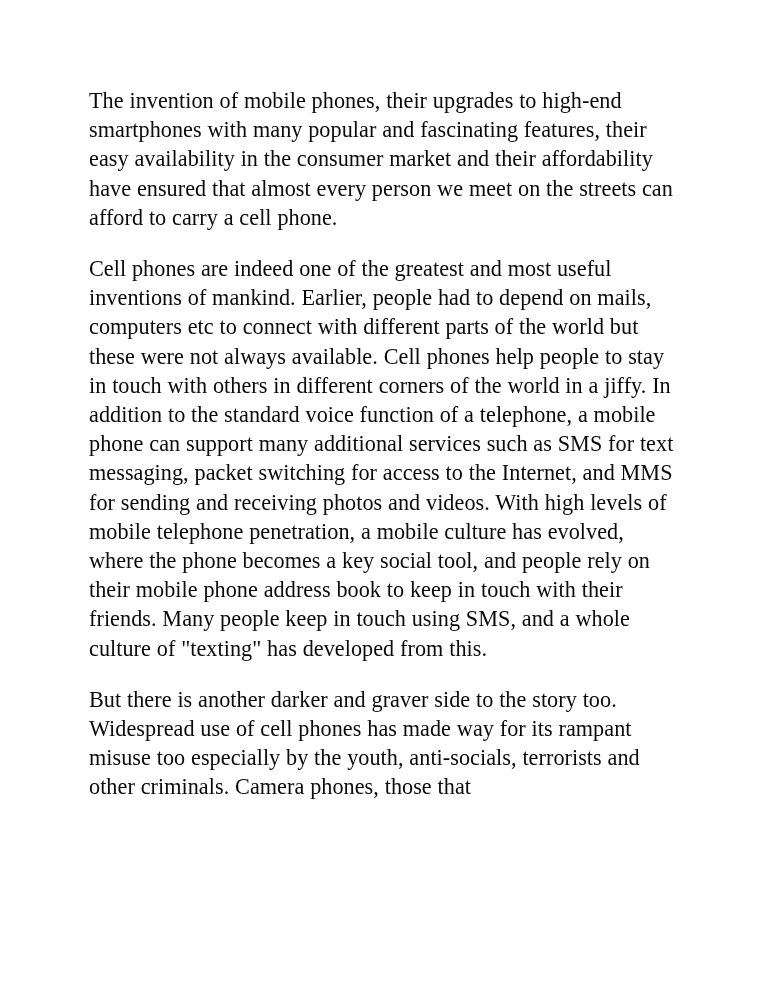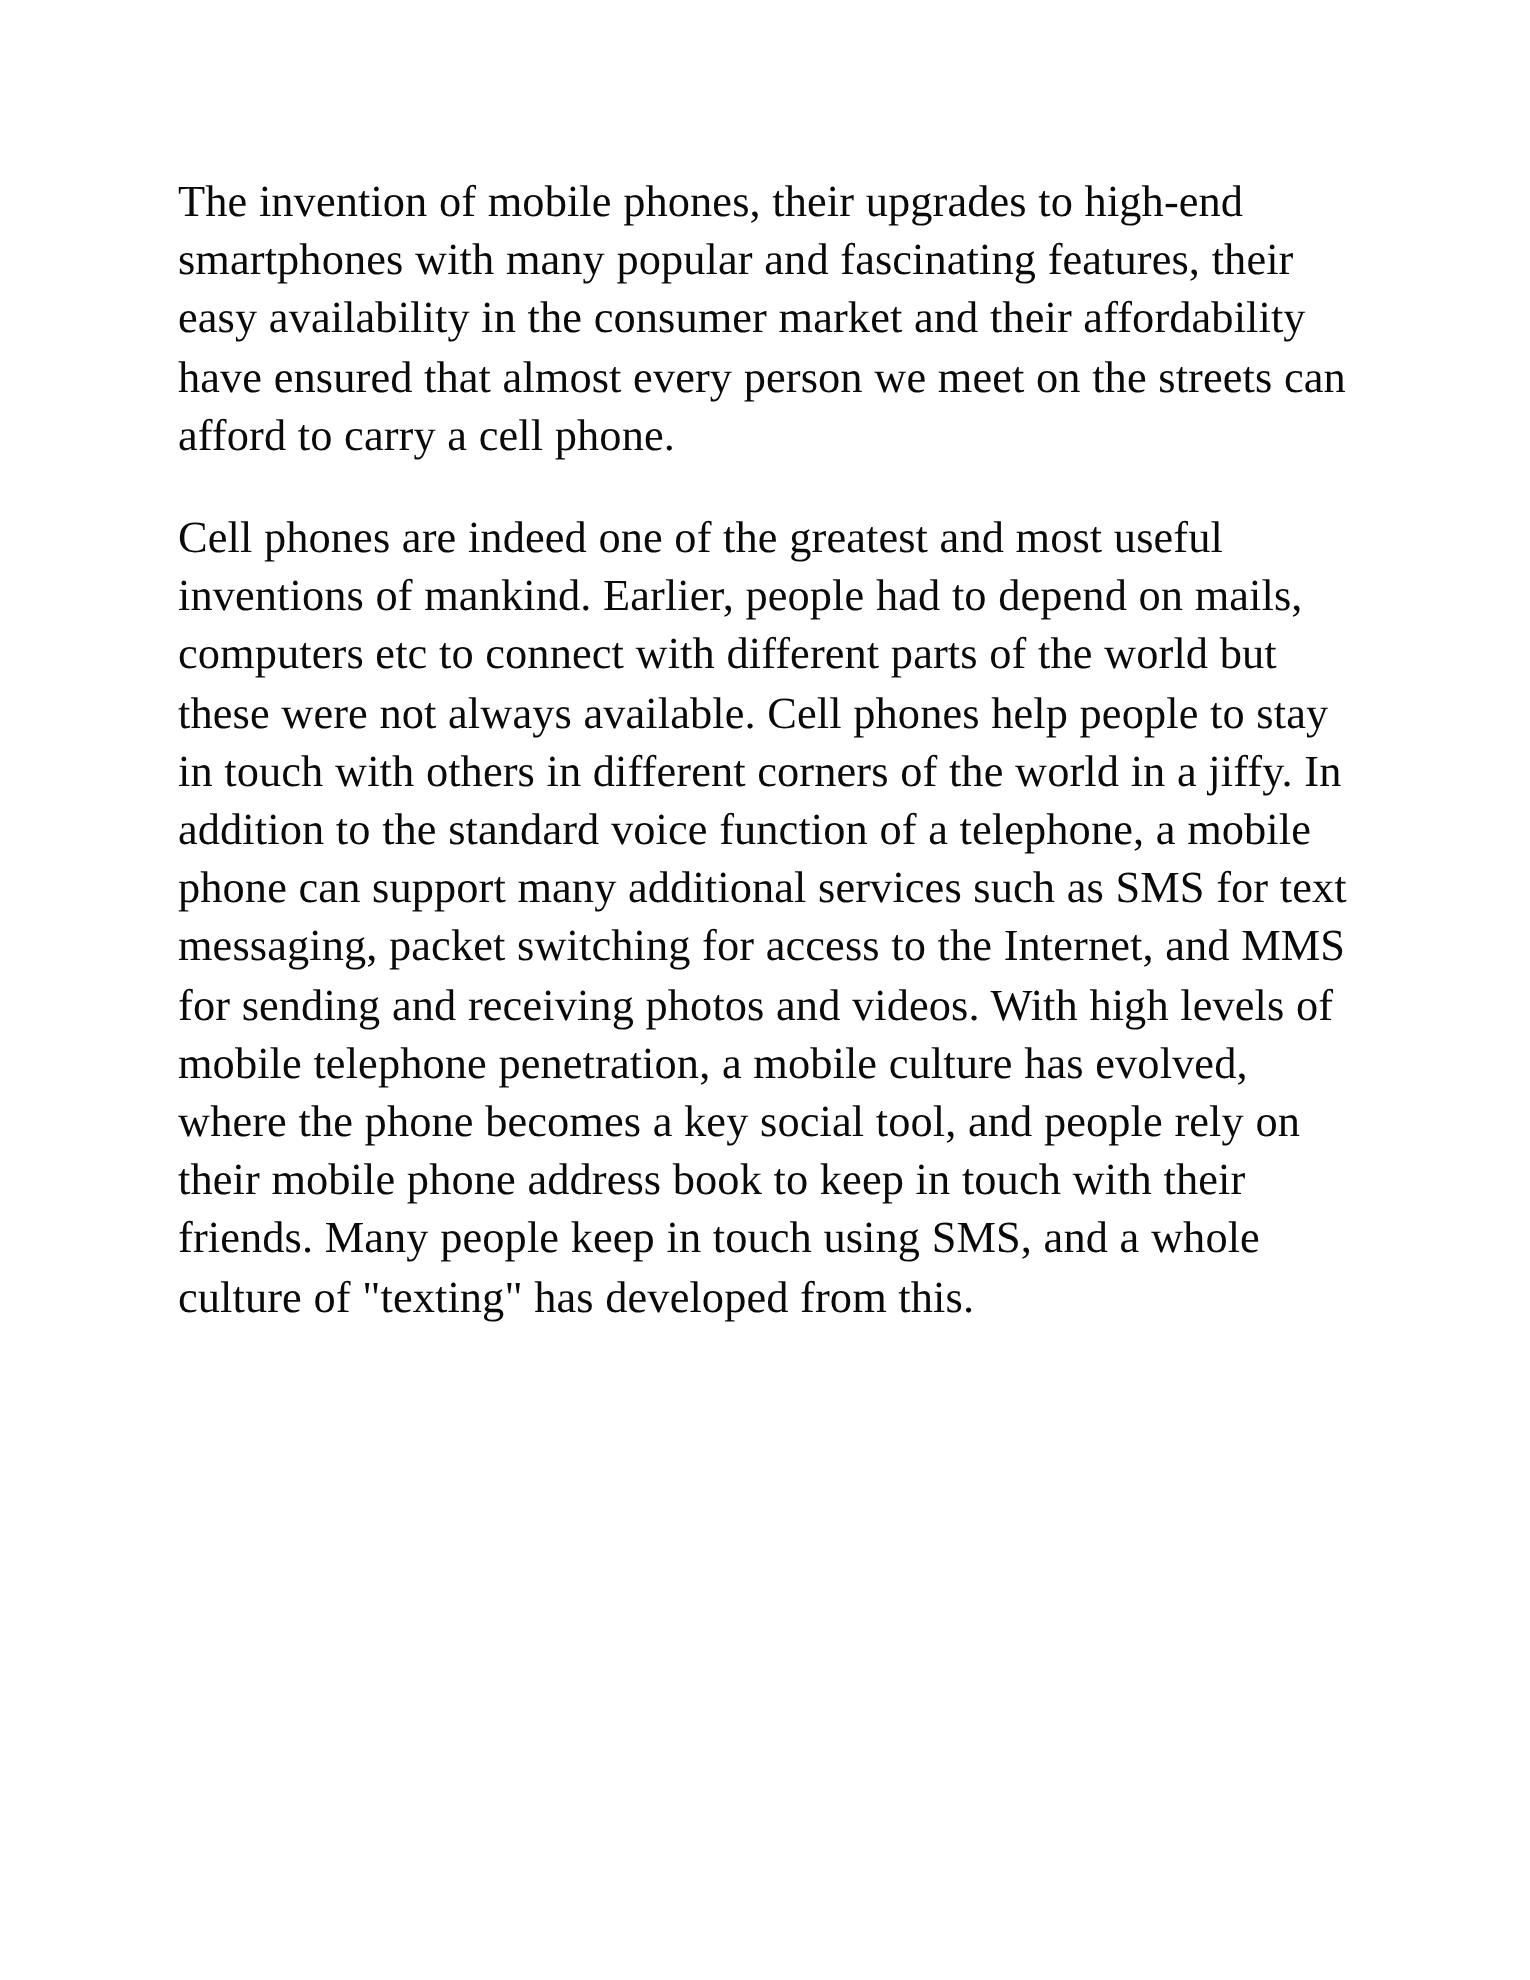--- a/index.html
+++ b/index.html
@@ -46,14 +46,15 @@
     margin-bottom: 0;
   }
 </style>
 </head>
 <body>
 
 <div class="page">
   <div class="text-column">
     <p class="para">The invention of mobile phones, their upgrades to high-end smartphones with many popular and fascinating features, their easy availability in the consumer market and their affordability have ensured that almost every person we meet on the streets can afford to carry a cell phone.</p>
     <p class="para">Cell phones are indeed one of the greatest and most useful inventions of mankind. Earlier, people had to depend on mails, computers etc to connect with different parts of the world but these were not always available. Cell phones help people to stay in touch with others in different corners of the world in a jiffy. In addition to the standard voice function of a telephone, a mobile phone can support many additional services such as SMS for text messaging, packet switching for access to the Internet, and MMS for sending and receiving photos and videos. With high levels of mobile telephone penetration, a mobile culture has evolved, where the phone becomes a key social tool, and people rely on their mobile phone address book to keep in touch with their friends. Many people keep in touch using SMS, and a whole culture of "texting" has developed from this.</p>
+    <p class="para">But there is another darker and graver side to the story too. Widespread use of cell phones has made way for its rampant misuse too especially by the youth, anti-socials, terrorists and other criminals. Camera phones, those that</p>
   </div>
 </div>
 
 </body></html>

